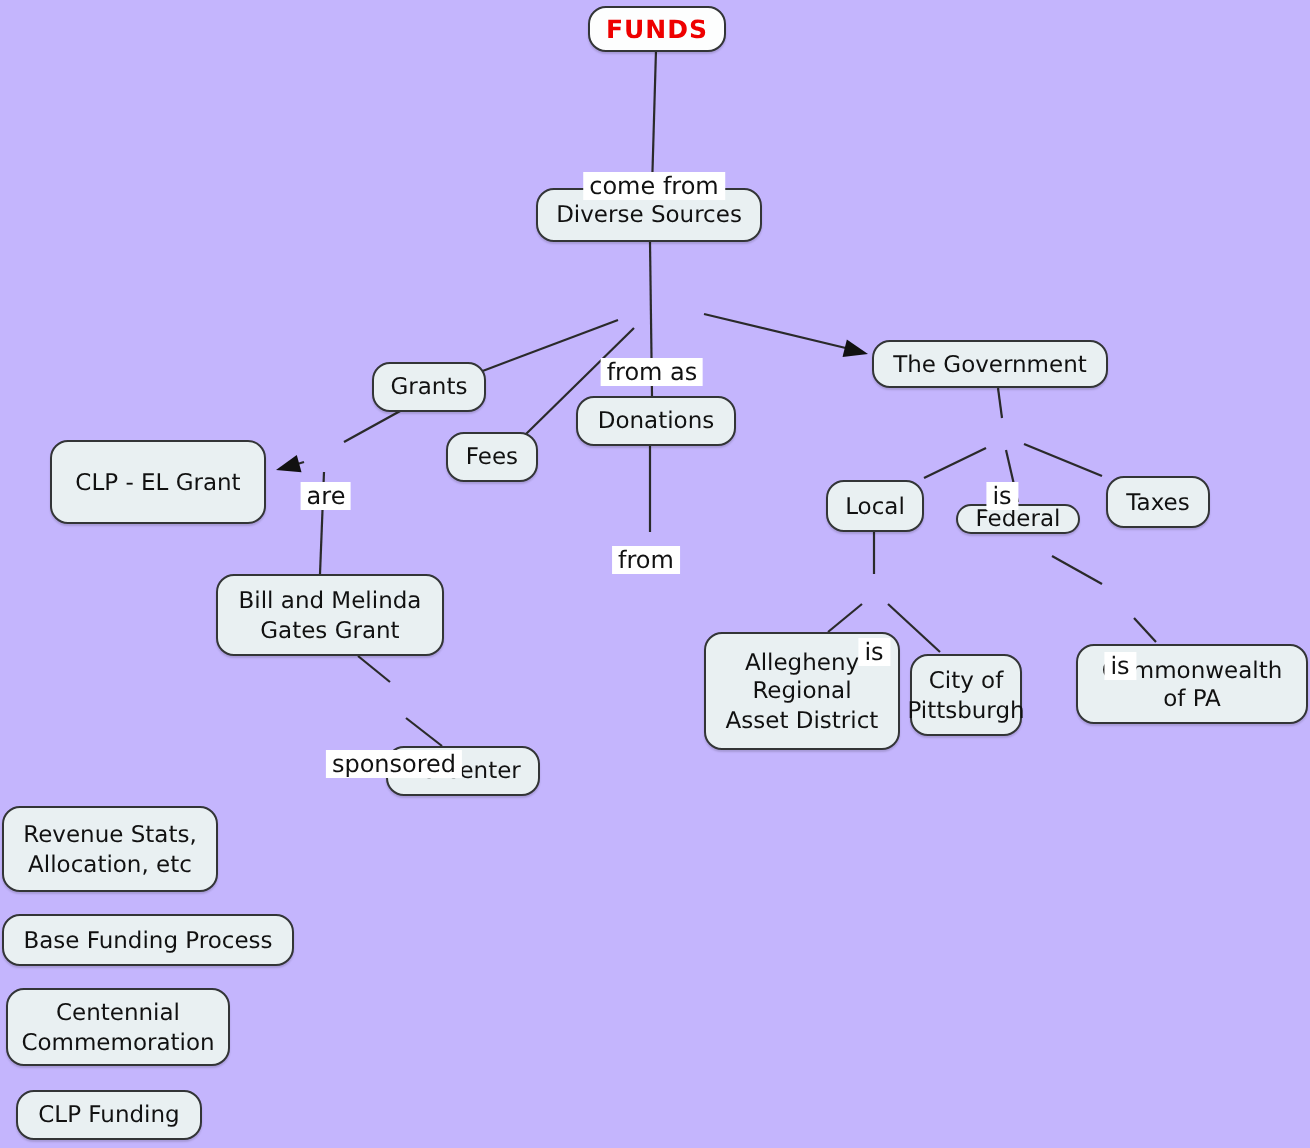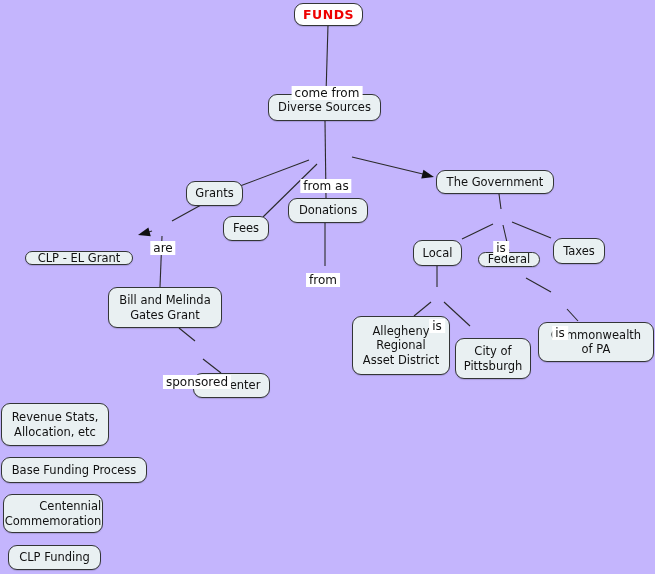--- a/index.html
+++ b/index.html
@@ -84,50 +84,50 @@
   <div class="node" style="left:268px;top:94px;width:113px;height:27px;text-align:center;">Diverse Sources</div>
 
   <div class="node" style="left:186px;top:181px;width:57px;height:25px;">Grants</div>
 
   <div class="node" style="left:223px;top:216px;width:46px;height:25px;">Fees</div>
 
   <div class="node" style="left:288px;top:198px;width:80px;height:25px;">Donations</div>
 
   <div class="node" style="left:436px;top:170px;width:118px;height:24px;">The Government</div>
 
-  <div class="node" style="left:25px;top:251px;width:108px;height:14px;">CLP - EL Grant</div>
+  <div class="node" style="left:25px;top:220px;width:108px;height:42px;">CLP - EL Grant</div>
 
   <div class="node" style="left:108px;top:287px;width:114px;height:41px;">Bill and Melinda
 Gates Grant</div>
 
   <div class="node" style="left:193px;top:373px;width:77px;height:25px;">PC-Center</div>
 
 
   <div class="node" style="left:413px;top:240px;width:49px;height:26px;">Local</div>
 
   <div class="node" style="left:478px;top:252px;width:62px;height:15px;">Federal</div>
 
   <div class="node" style="left:553px;top:238px;width:52px;height:26px;">Taxes</div>
 
   <div class="node" style="left:352px;top:316px;width:98px;height:59px;">Allegheny
 Regional
 Asset District</div>
 
-  <div class="node" style="left:455px;top:327px;width:76px;height:41px;margin-top:11px;">City of
+  <div class="node" style="left:455px;top:327px;width:56px;height:41px;">City of
 Pittsburgh</div>
 
   <div class="node" style="left:538px;top:322px;width:116px;height:40px;">Commonwealth
 of PA</div>
 
   <div class="node" style="left:1px;top:403px;width:108px;height:43px;">Revenue Stats,
 Allocation, etc</div>
 
   <div class="node" style="left:1px;top:457px;width:146px;height:26px;text-align:center;">Base Funding Process</div>
 
-  <div class="node" style="left:3px;top:494px;width:100px;height:39px;text-align:right;">Centennial
+  <div class="node" style="left:3px;top:494px;width:112px;height:39px;">Centennial
 Commemoration</div>
 
   <div class="node" style="left:8px;top:545px;width:93px;height:25px;">CLP Funding</div>
 
   <div class="link-label" style="left:327px;top:61px;">come from</div>
 
   <div class="link-label" style="left:326px;top:154px;">from as</div>
 
   <div class="link-label" style="left:163px;top:216px;">are</div>
 

